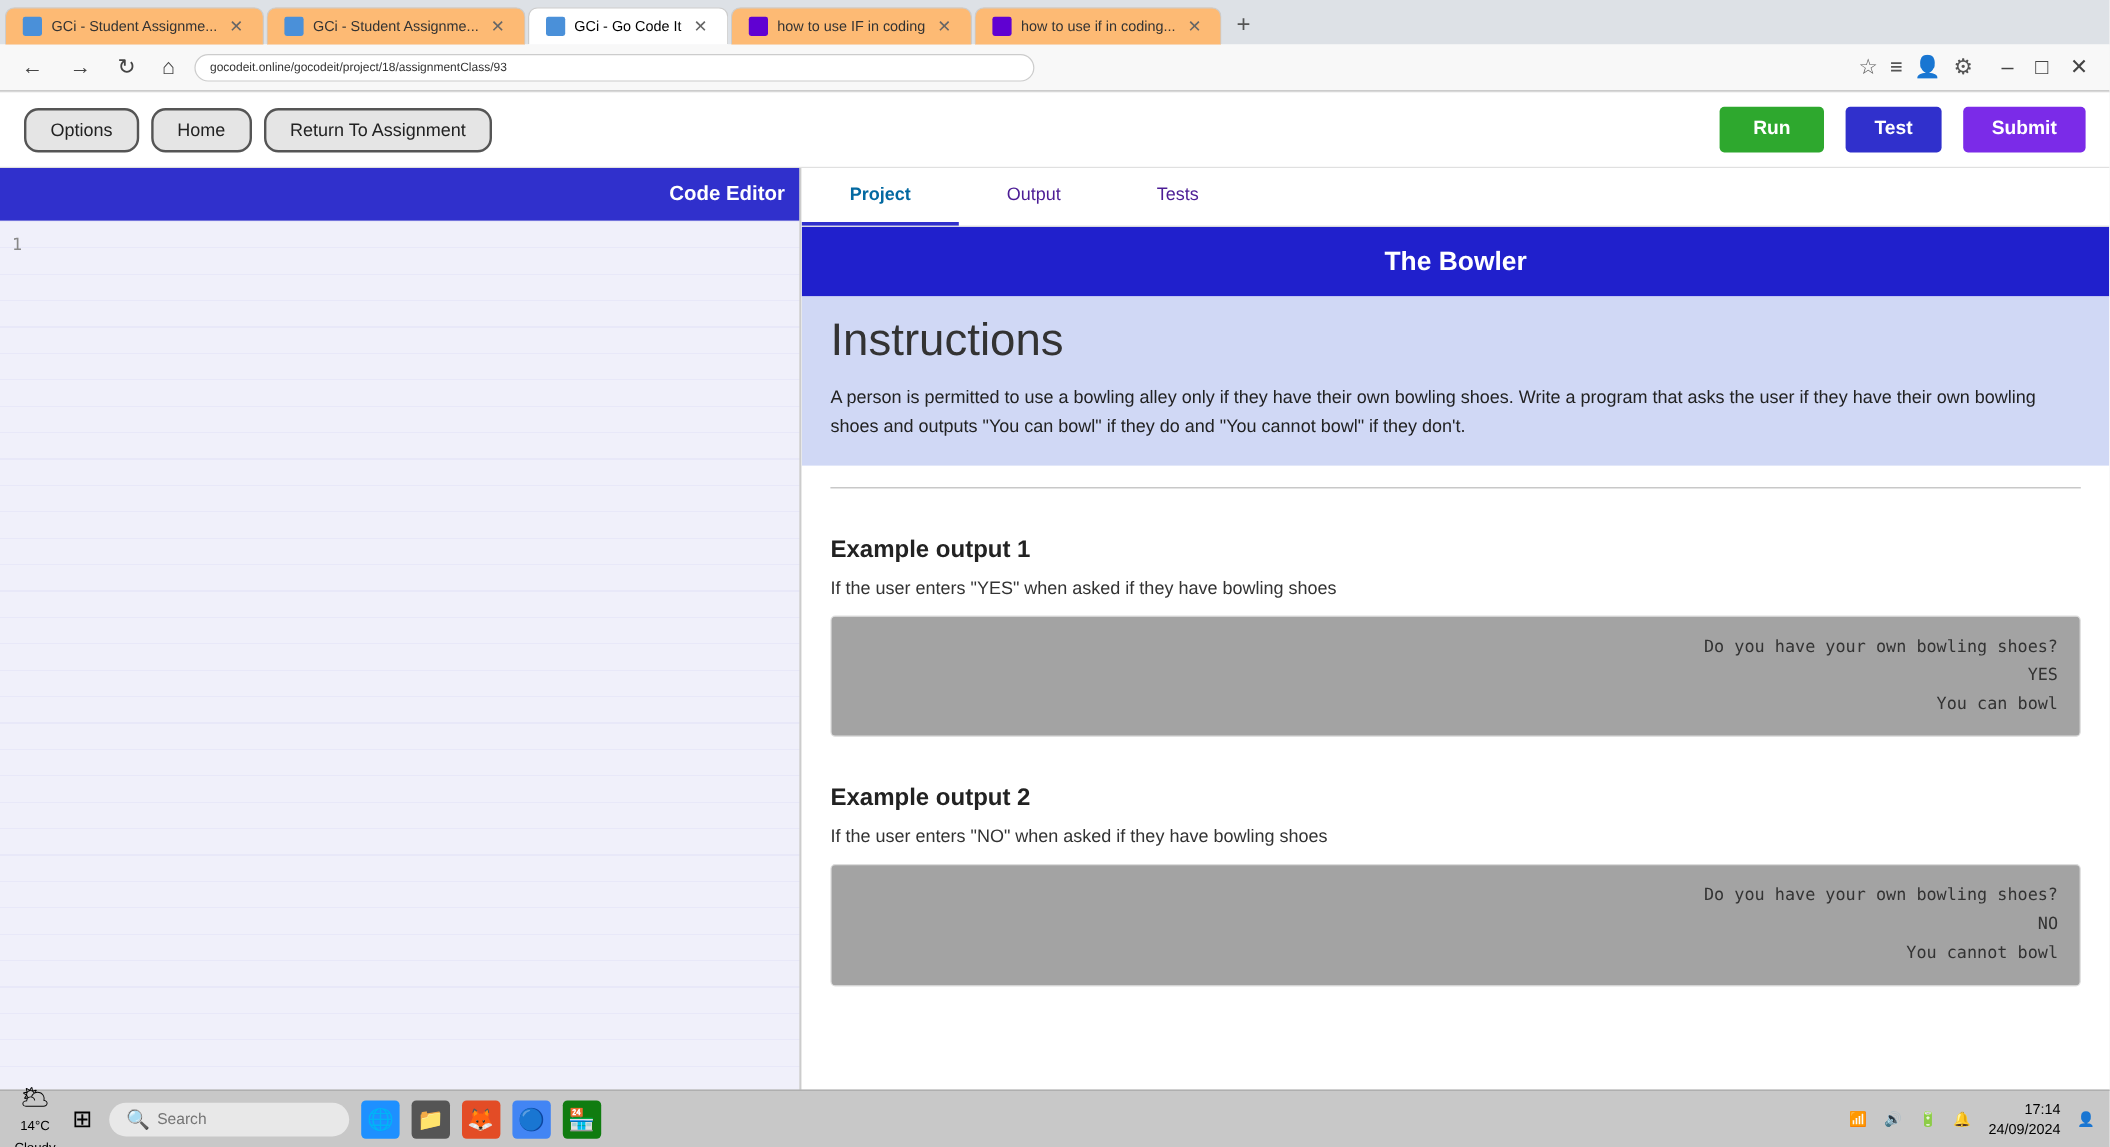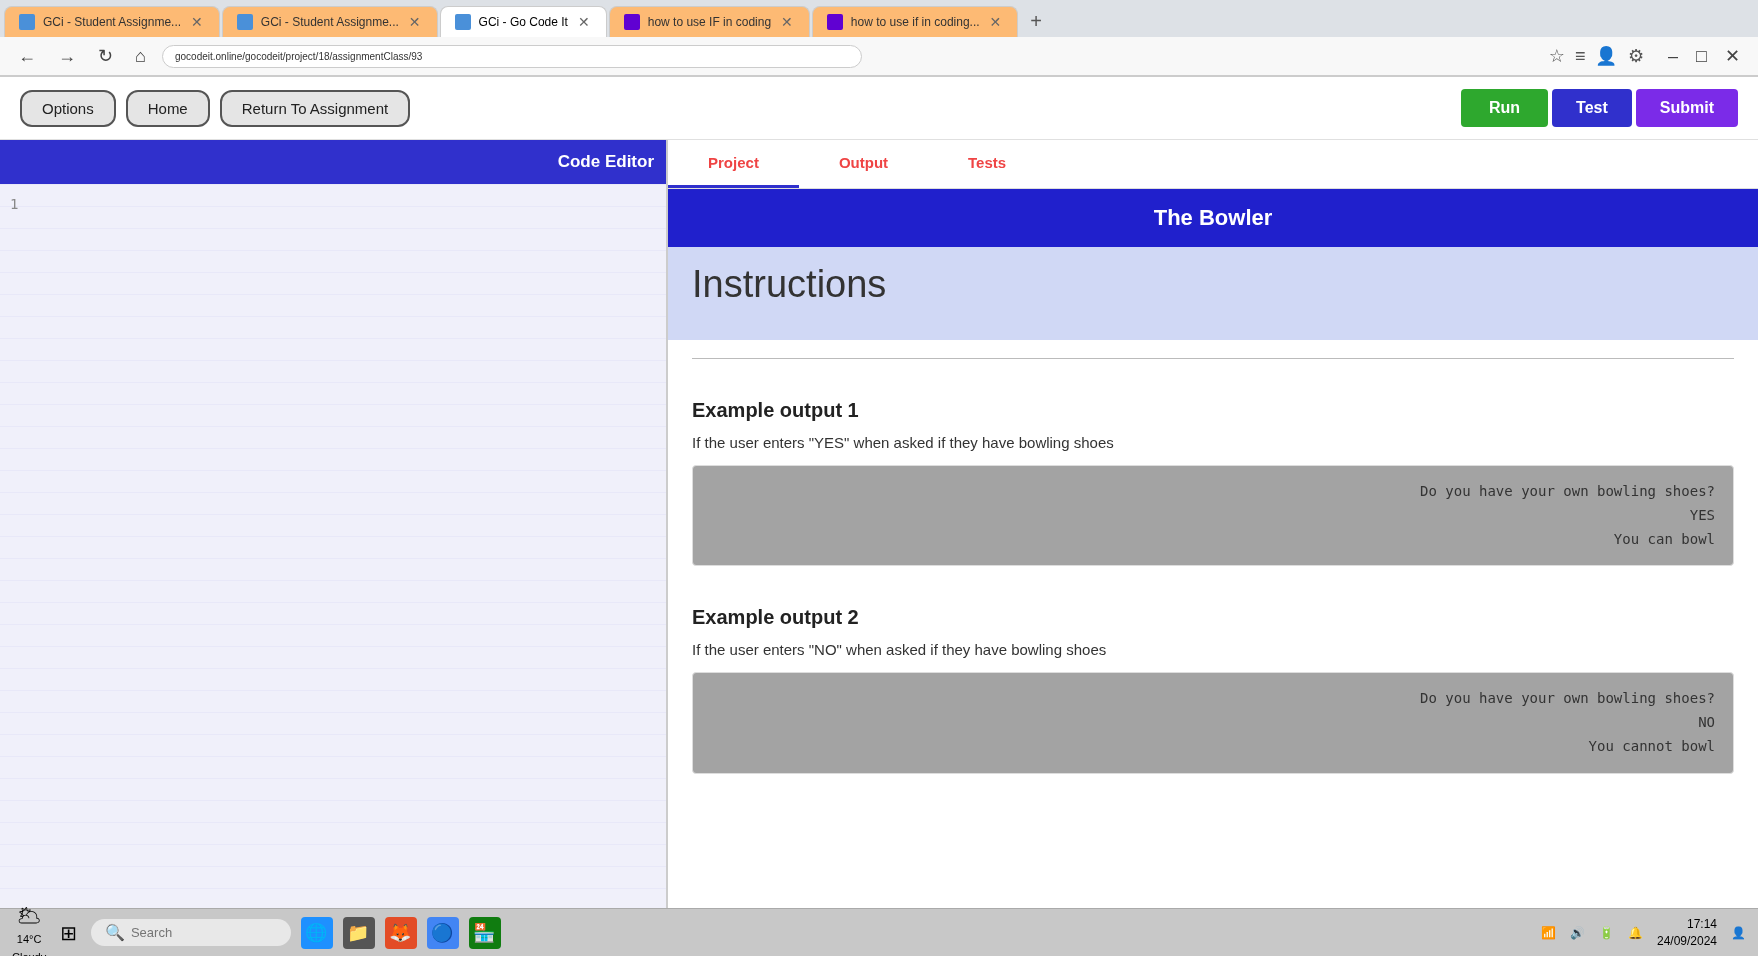--- a/index.html
+++ b/index.html
@@ -121,21 +121,21 @@
       border-radius: 12px;
       background: #e5e5e5;
       font-size: 15px;
       cursor: pointer;
       color: #222;
       font-weight: 500;
     }
     .toolbar-right {
       margin-left: auto;
       display: flex;
-      gap: 4px;
+      gap: 18px;
       align-items: center;
     }
     .btn-run {
       background: #2ea82e;
       color: #fff;
       border: none;
       padding: 10px 28px;
       font-size: 16px;
       font-weight: bold;
       border-radius: 4px;
@@ -218,26 +218,25 @@
     }
     .tabs-bar {
       display: flex;
       border-bottom: 1px solid #ddd;
       background: #fff;
     }
     .tab-item {
       padding: 14px 40px;
       font-size: 15px;
       cursor: pointer;
-      color: #ef4444;
+      color: #4c1d95;
       border-bottom: 3px solid transparent;
-      font-weight: bold;
     }
     .tab-item.active {
-      color: #ef4444;
+      color: #0369a1;
       border-bottom: 3px solid #3030cc;
       font-weight: 600;
     }
 
     .project-content {
       flex: 1;
       overflow-y: auto;
       padding-bottom: 20px;
     }
     .project-title-bar {
@@ -458,20 +457,21 @@
       <div class="tab-item">Output</div>
       <div class="tab-item">Tests</div>
     </div>
 
     <div class="project-content">
 
       <div class="project-title-bar">The Bowler</div>
 
       <div class="instructions-section">
         <div class="instructions-heading">Instructions</div>
+        <p class="instructions-text">A person is permitted to use a bowling alley only if they have their own bowling shoes. Write a program that asks the user if they have their own bowling shoes and outputs "You can bowl" if they do and "You cannot bowl" if they don't.</p>
       </div>
 
       <hr class="divider">
 
       <div class="section-body">
         <div class="example-heading">Example output 1</div>
         <p class="example-desc">If the user enters "YES" when asked if they have bowling shoes</p>
         <div class="code-output-box">Do you have your own bowling shoes?<br>YES<br>You can bowl</div>
       </div>
 

